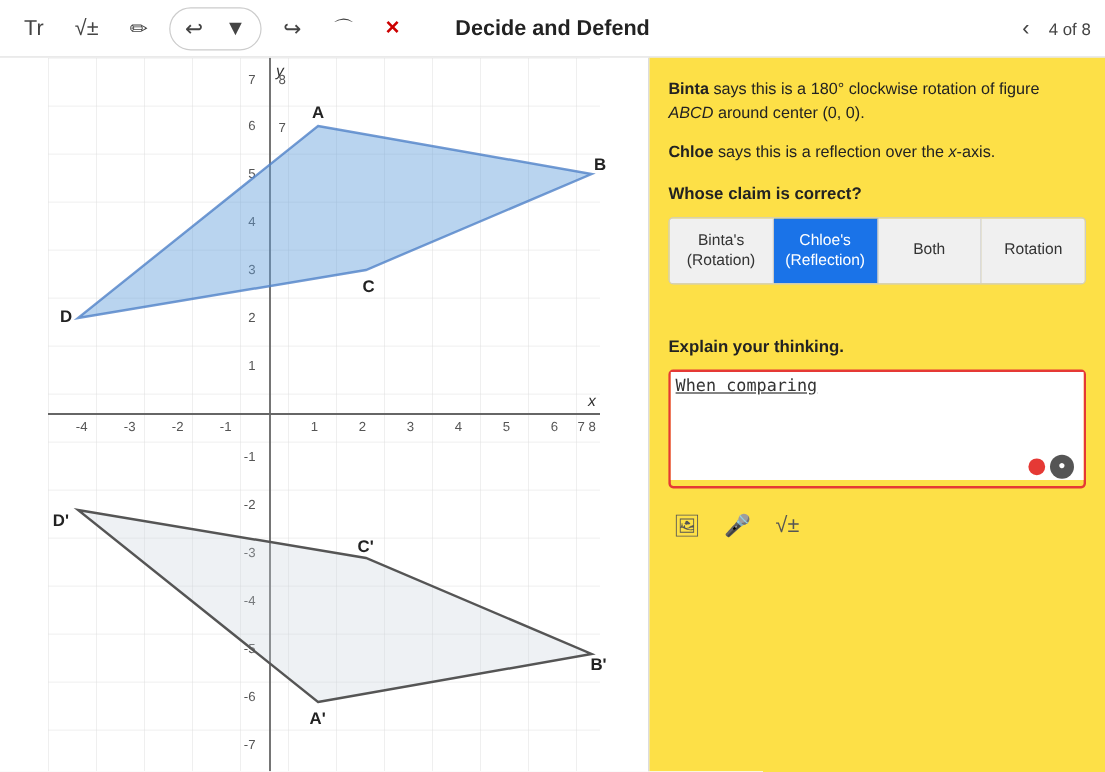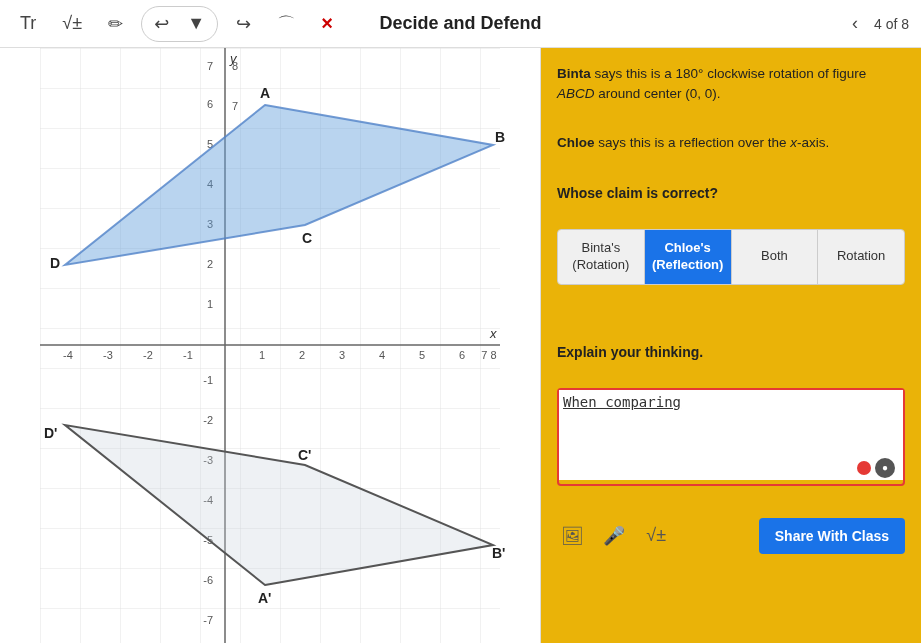--- a/index.html
+++ b/index.html
@@ -68,25 +68,25 @@
       background: #fff;
       border-right: 1px solid #ddd;
       position: relative;
       overflow: hidden;
     }
 
     
     .right-panel {
       width: 380px;
       flex-shrink: 0;
-      background: #eab308;
+      background: #fde047;
       padding: 16px;
       display: flex;
       flex-direction: column;
-      gap: 28px;
+      gap: 12px;
       overflow-y: auto;
     }
 
     .problem-text {
       font-size: 13.5px;
       color: #222;
       line-height: 1.5;
     }
 
     .question-label {
@@ -112,21 +112,21 @@
       font-size: 13px;
       color: #333;
       border-right: 1px solid #ccc;
       text-align: center;
       line-height: 1.3;
     }
     .choice-btn:last-child { border-right: none; }
     .choice-btn.selected {
       background: #1a73e8;
       color: #fff;
-      font-weight: 700;
+      font-weight: 400;
     }
 
     .explain-label {
       font-size: 14px;
       font-weight: 600;
       color: #222;
       margin-top: 31px;
     }
 
     .text-area-wrapper {
@@ -322,17 +322,16 @@
         <div class="rec-icon">●</div>
       </div>
     </div>
 
     <div class="bottom-toolbar">
       <div class="bottom-icons">
         <button class="icon-btn" title="Insert image">🖼</button>
         <button class="icon-btn" title="Microphone">🎤</button>
         <button class="icon-btn" title="Math">√±</button>
       </div>
-      <button class="share-btn">Share With Class</button>
     </div>
   </div>
 
 </div>
 
 </body></html>

